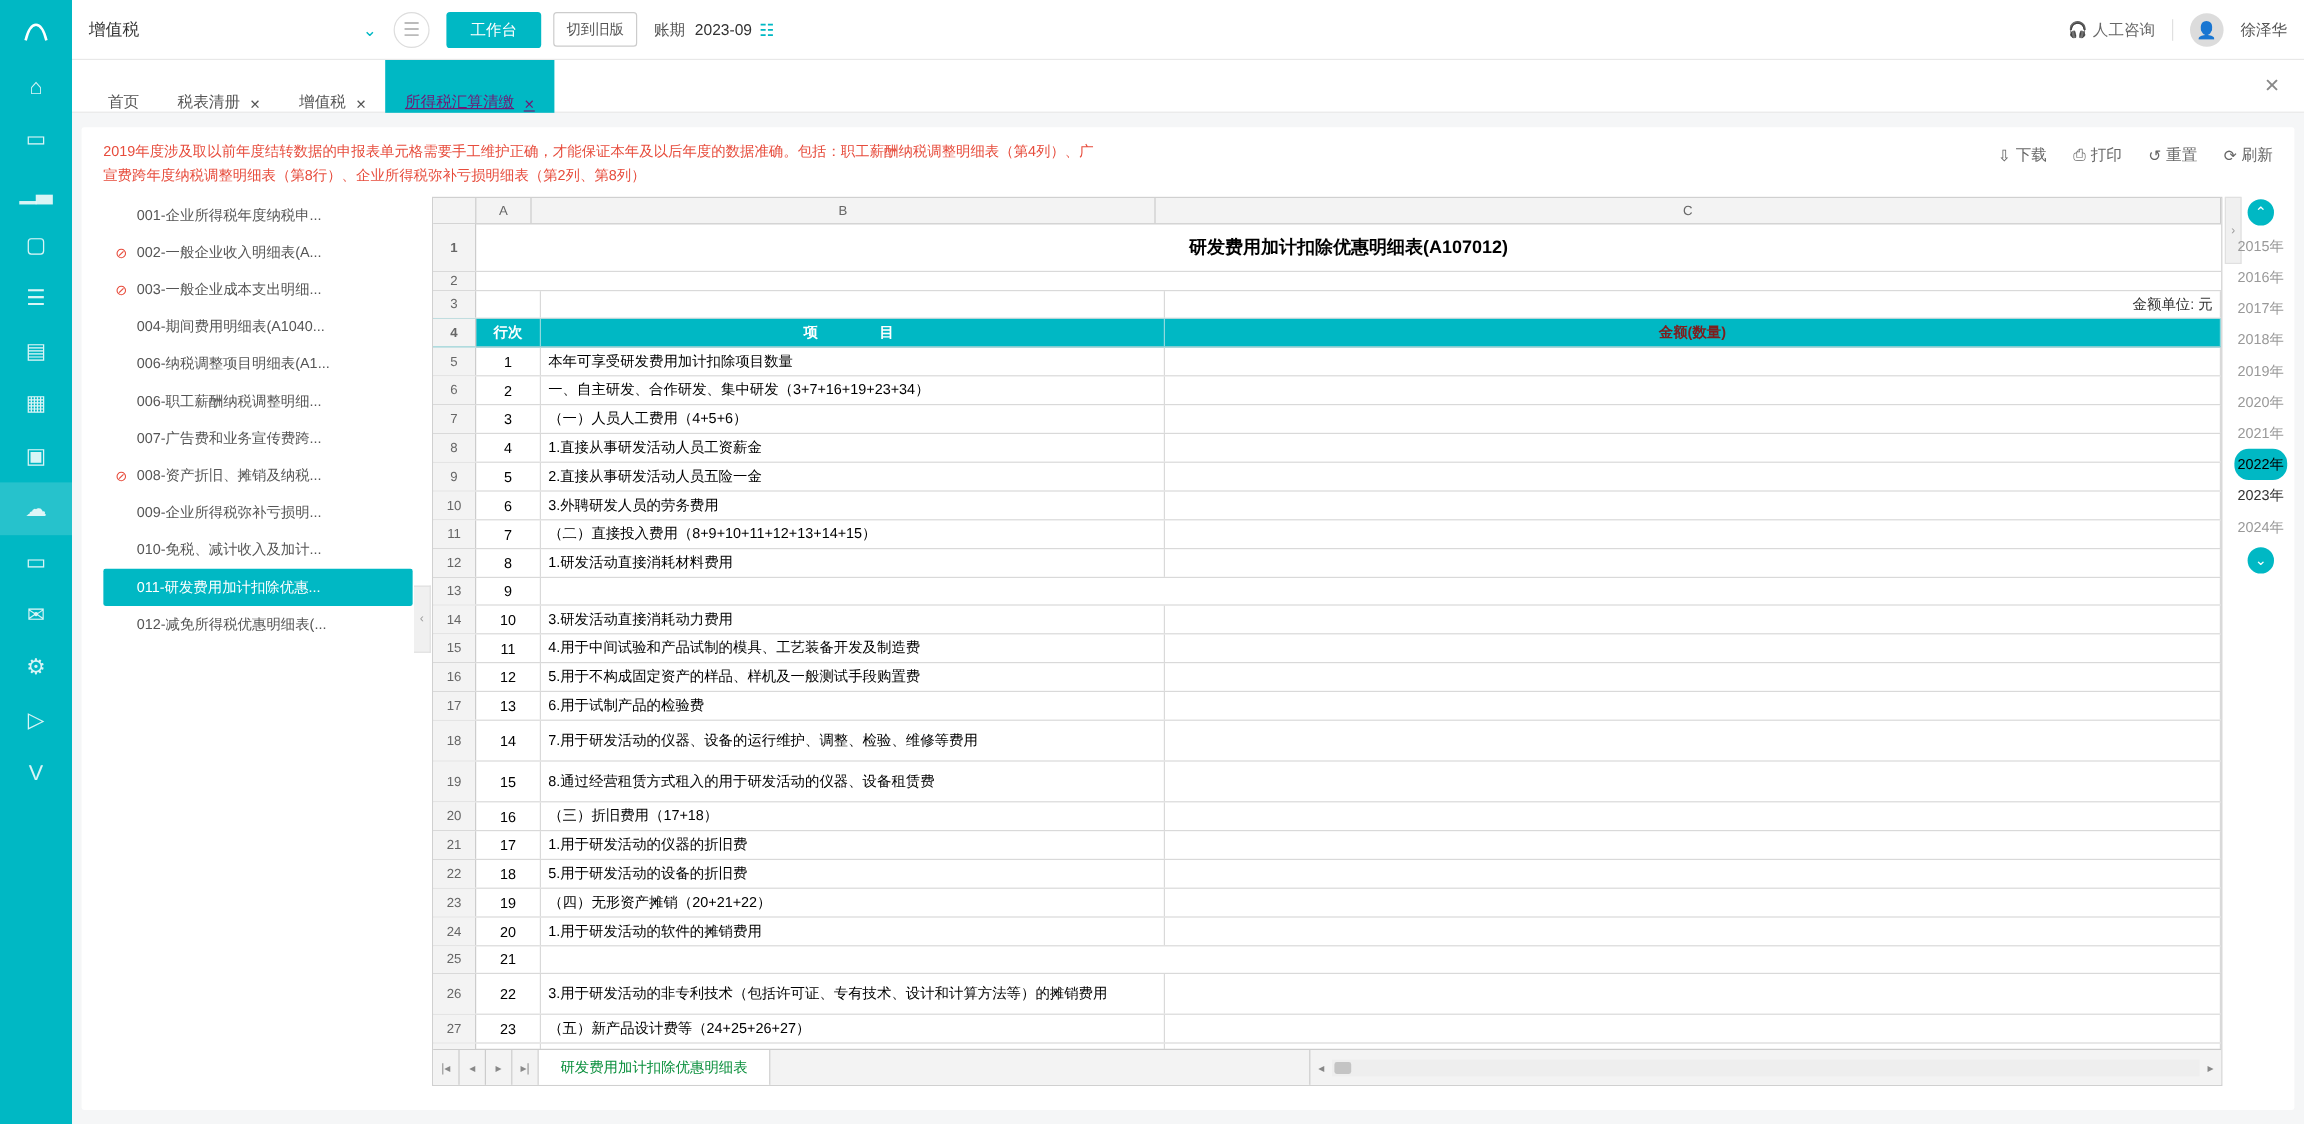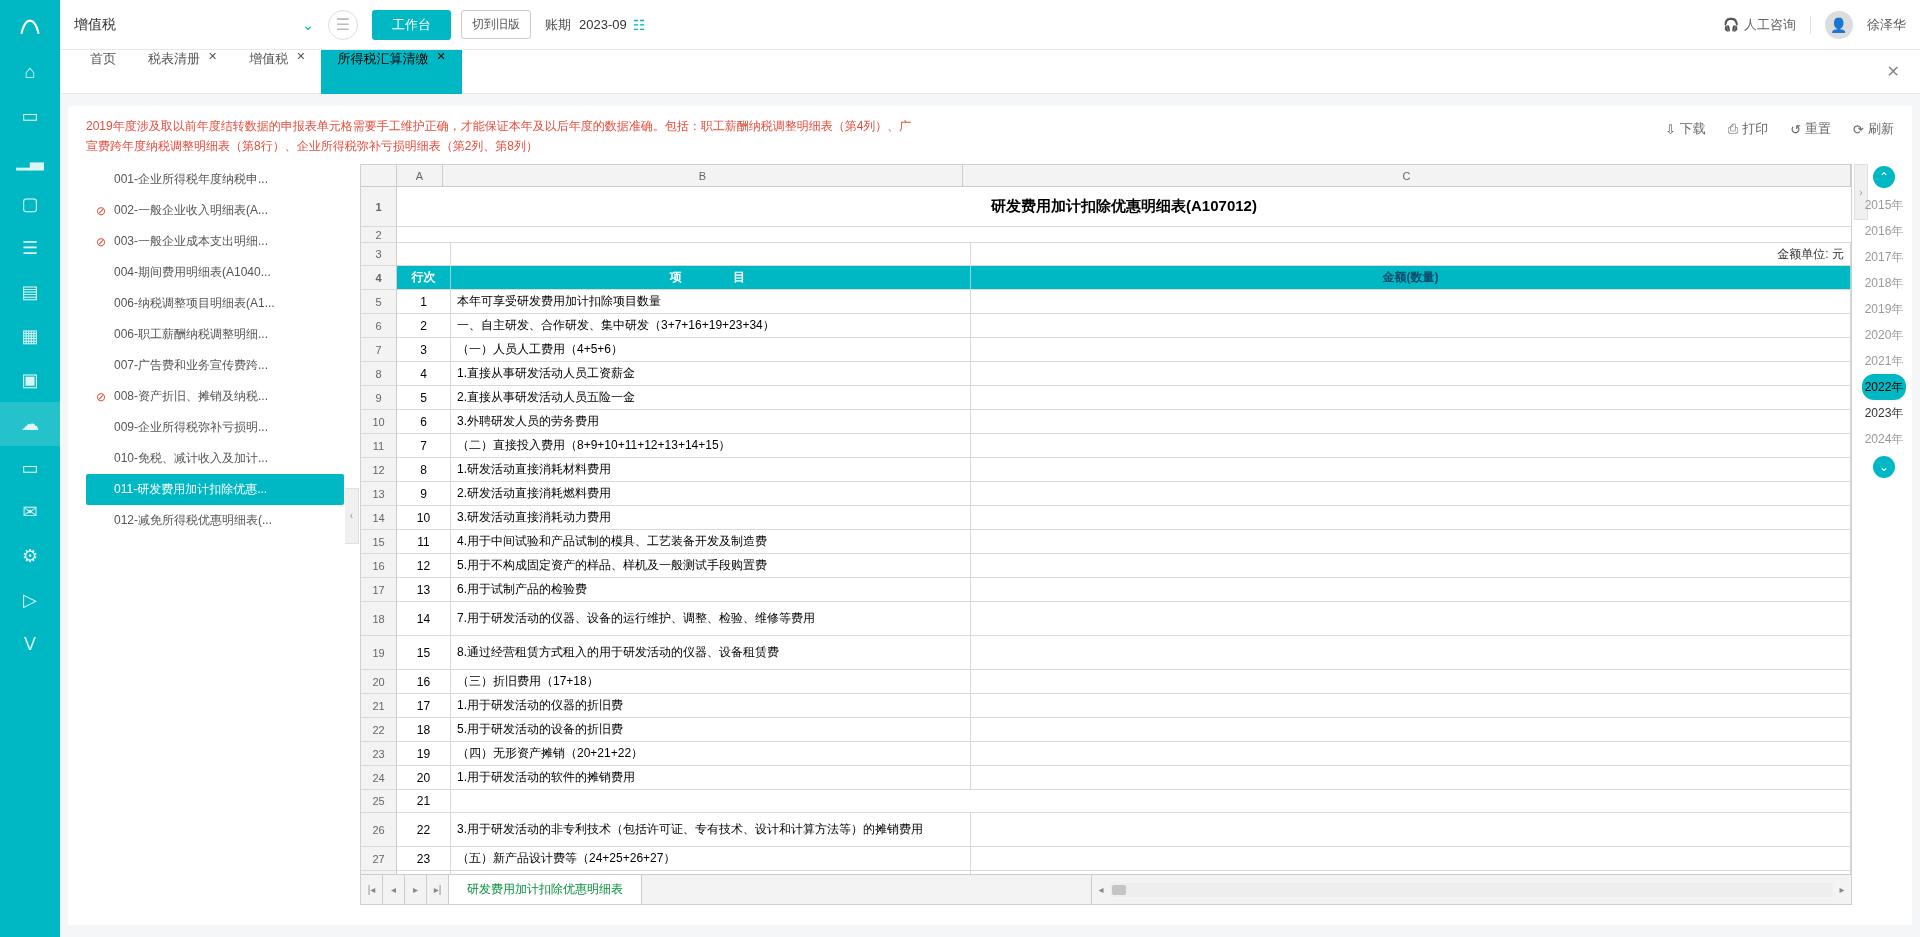--- a/index.html
+++ b/index.html
@@ -53,24 +53,24 @@
 .avatar { width: 28px; height: 28px; border-radius: 50%; background: #dcdcdc; display:flex; align-items:center; justify-content:center; color:#999; font-size:14px;}
 .user-name { font-size: 13px; color: #555; }
 
 
 .tabs-row {
   position: fixed; left: 60px; top: 50px; right: 0; height: 44px;
   background: #fff; display: flex; align-items: center; padding: 0 14px;
   border-bottom: 1px solid #e8e8e8; z-index: 9;
 }
 .tab {
-  padding: 0 16px; height: 44px; display: flex; align-items: flex-start;
+  padding: 0 16px; height: 44px; display: flex; align-items: flex-end;
   font-size: 13px; color: #555; cursor: pointer; gap: 6px;
 }
-.tab.active { background: #00b8c4; color: #000000; }
+.tab.active { background: #00b8c4; color: #701a75; text-decoration: underline; }
 .tab .close-x { font-size: 11px; margin-left: 2px; }
 .tabs-close-all { margin-left: auto; color: #888; font-size: 16px; cursor: pointer; padding: 0 6px; }
 
 
 .content {
   position: fixed; left: 60px; top: 94px; right: 0; bottom: 0;
   background: #f5f6f7; padding: 12px 8px;
 }
 .panel {
   background: #fff; height: 100%; position: relative; border-radius: 2px;
@@ -121,21 +121,21 @@
 .ch-A { width: 46px; } .ch-B { flex: 1; max-width: 520px; } .ch-C { flex: 1; }
 
 .grid-body { flex: 1; overflow-y: auto; overflow-x: hidden; }
 .grow { display: flex; border-bottom: 1px solid #d9d9d9; font-size: 12px; min-height: 23px; }
 .grow .rn {
   width: 36px; background: #f3f3f3; border-right: 1px solid #ccc;
   display:flex; align-items:center; justify-content:center; color:#666; font-size:11px;
 }
 .grow .cA { width: 54px; border-right: 1px solid #d9d9d9; display:flex; align-items:center; justify-content:center; }
 .grow .cB { width: 520px; border-right: 1px solid #d9d9d9; display:flex; align-items:center; padding: 3px 6px; }
-.grow .cC { flex:1; border-right: 1px solid #d9d9d9; display:flex; align-items:center; justify-content:flex-end; padding: 0 6px; color:#0c4a6e;}
+.grow .cC { flex:1; border-right: 1px solid #d9d9d9; display:flex; align-items:center; justify-content:flex-end; padding: 0 6px; color:#7f1d1d;}
 
 .title-row .cB, .title-row .cA, .title-row .cC { border: none; }
 .title-row { font-weight: bold; font-size: 15px; justify-content: center; }
 .title-row .cB { justify-content: center; width: auto; flex: 1; }
 .unit-row .cC { font-size: 12px; color:#333; }
 
 .header-row { background: #00b8c4; color: #fff; font-weight: bold; }
 .header-row .cA, .header-row .cB, .header-row .cC { justify-content: center; border-right: 1px solid #8fd9de; }
 .header-row .cB { letter-spacing: 24px; padding-left: 24px; }
 
@@ -366,21 +366,20 @@
           </div>
           <div class="grow ">
             <div class="rn">12</div>
             <div class="cA">8</div>
             <div class="cB">1.研发活动直接消耗材料费用</div>
             <div class="cC"></div>
           </div>
           <div class="grow ">
             <div class="rn">13</div>
             <div class="cA">9</div>
-            <div class="cB">2.研发活动直接消耗燃料费用</div>
             <div class="cC"></div>
           </div>
           <div class="grow ">
             <div class="rn">14</div>
             <div class="cA">10</div>
             <div class="cB">3.研发活动直接消耗动力费用</div>
             <div class="cC"></div>
           </div>
           <div class="grow ">
             <div class="rn">15</div>

